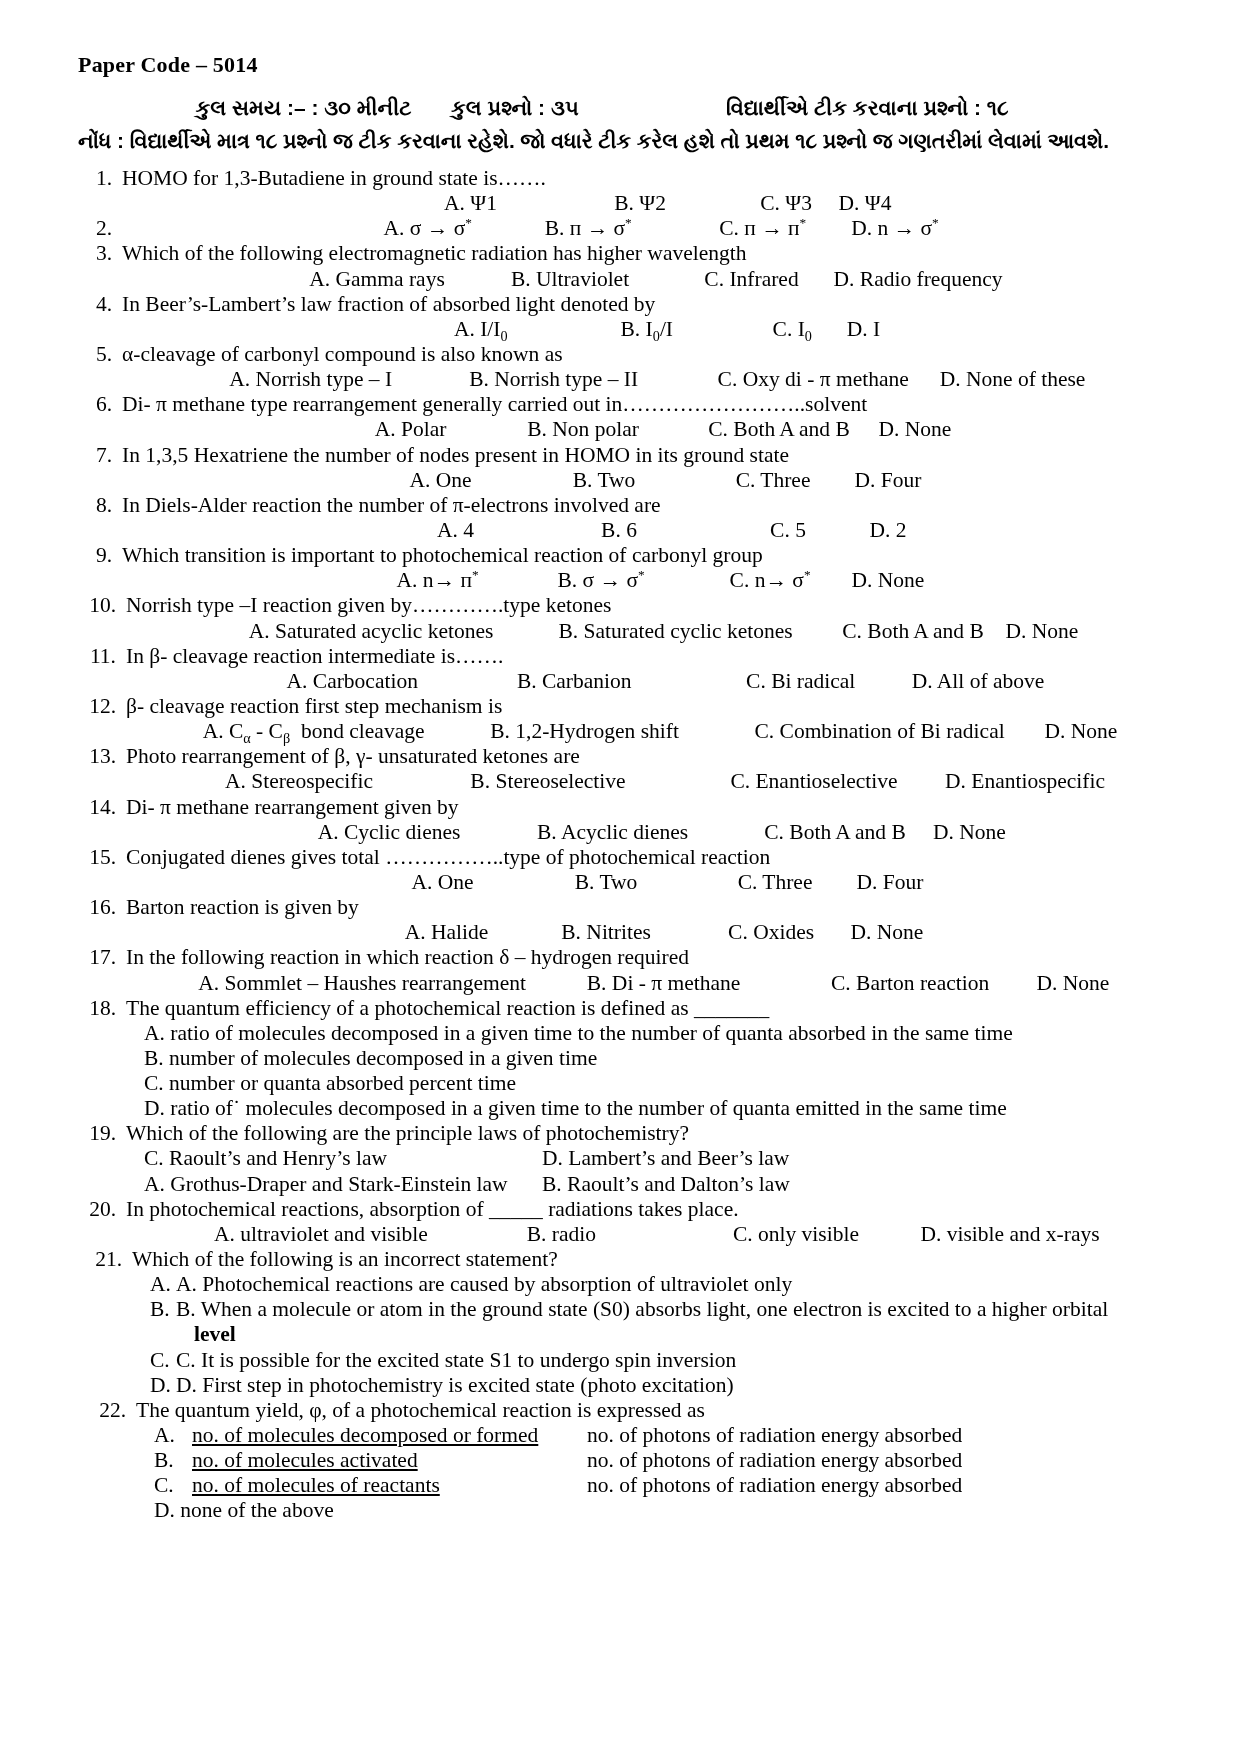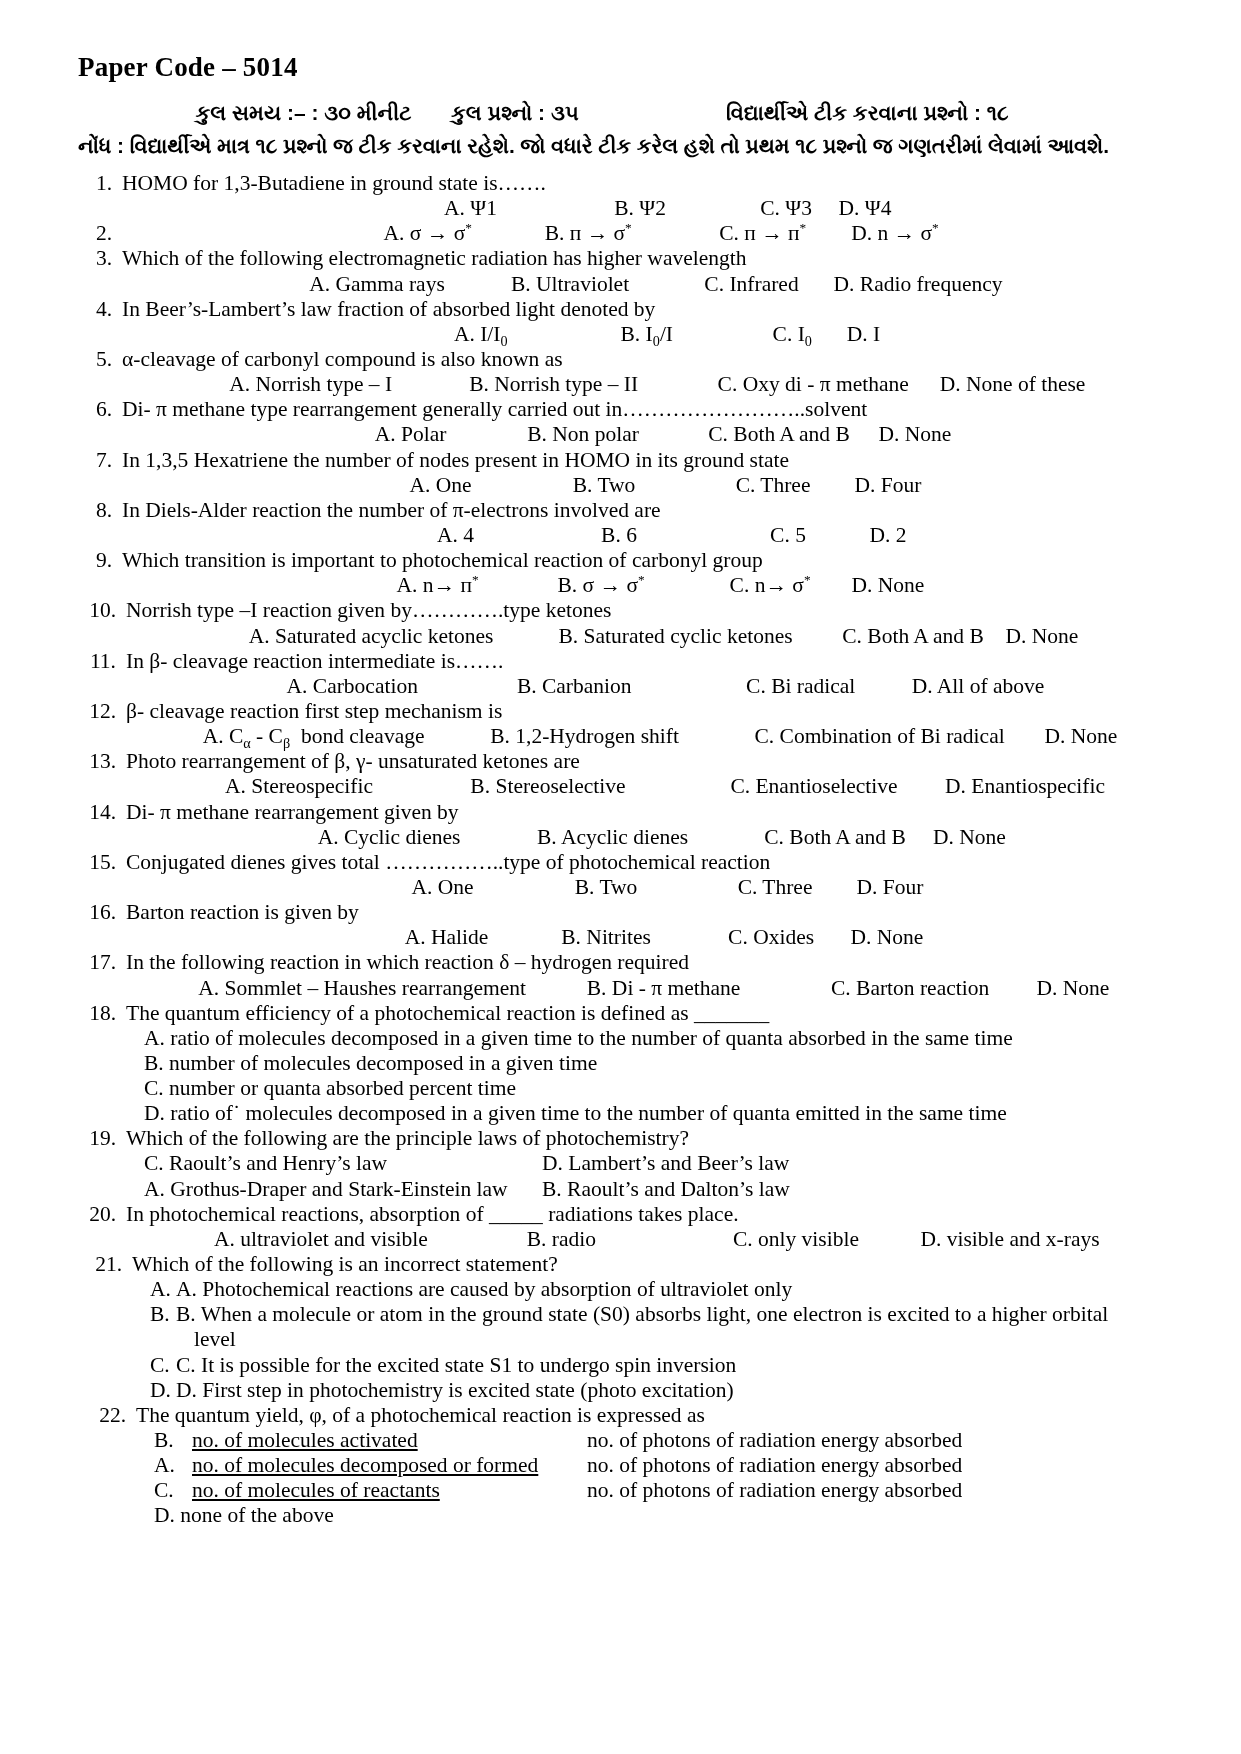--- a/index.html
+++ b/index.html
@@ -20,21 +20,21 @@
     height: 1754px;
     padding: 0;
     box-sizing: border-box;
   }
   .inner {
     padding: 52px 95px 0 78px;
   }
 
   
   .paper-code {
-    font-size: 27px;
+    font-size: 22px;
     font-weight: bold;
     letter-spacing: 0.2px;
     margin: 0 0 2px 0;
   }
   .title-block {
     text-align: center;
     font-weight: bold;
     font-size: 25px;
     line-height: 1.30;
     margin: 0 0 0 36px;
@@ -107,21 +107,21 @@
 
   
   .opt-line {
     padding-left: 18px;
     white-space: nowrap;
   }
   .opt-line .lbl {
     display: inline-block;
     width: 26px;
   }
-  .opt-cont { padding-left: 62px; }
+  .opt-cont { padding-left: 62px; font-weight: bold; }
 
   
   .opt-2col { padding-left: 18px; white-space: nowrap; }
   .opt-2col .c1 { display: inline-block; width: 398px; }
 
   
   .frac-row { padding-left: 18px; white-space: nowrap; }
   .frac-row .lbl { display: inline-block; width: 38px; }
   .frac-row .num { display: inline-block; width: 395px; }
   .frac-row .num u { text-decoration: underline; }
@@ -359,24 +359,24 @@
           <div class="opt-line"><span class="lbl">C.</span><span>C.  It is possible for the excited state S1 to undergo spin inversion</span></div>
           <div class="opt-line"><span class="lbl">D.</span><span>D.  First step in photochemistry is excited state (photo excitation)</span></div>
         </span>
       </div>
 
       <div class="q">
         <span class="q-num w2" style="width:48px">22.</span>
         <span class="q-body">
           <span class="q-text">The quantum yield, φ, of a photochemical reaction is expressed as</span>
           <div class="frac-row">
+            <span class="lbl">A.</span><span class="num"><u>no. of molecules decomposed or formed</u></span><span class="den">no. of photons of radiation energy absorbed</span>
+          </div>
+          <div class="frac-row">
             <span class="lbl">B.</span><span class="num"><u>no. of molecules activated </u></span><span class="den">no. of photons of radiation energy absorbed</span>
-          </div>
-          <div class="frac-row">
-            <span class="lbl">A.</span><span class="num"><u>no. of molecules decomposed or formed</u></span><span class="den">no. of photons of radiation energy absorbed</span>
           </div>
           <div class="frac-row">
             <span class="lbl">C.</span><span class="num"><u> no. of molecules of reactants</u></span><span class="den">no. of photons of radiation energy absorbed</span>
           </div>
           <div class="opt-line">D.  none of the above</div>
         </span>
       </div>
 
     </div>
   </div>

